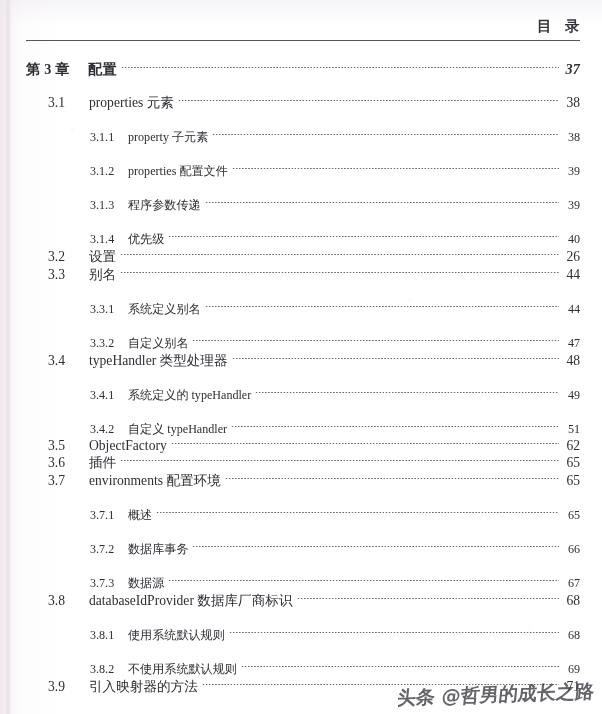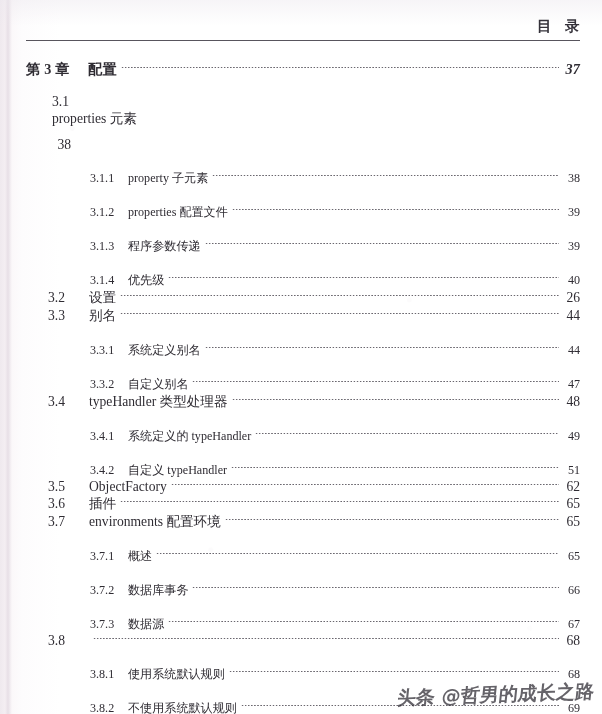--- a/index.html
+++ b/index.html
@@ -122,21 +122,21 @@
   .row.lv1 .num { width: 41px; }
 
   
   .row.lv2 {
     font-size: 12.1px;
     margin-top: 10px;
     padding-left: 64px;
   }
   .row.lv2 .num { width: 38px; margin-top: 8px; }
 
-  .row.lv0 + .row.lv1 { margin-top: 15px; flex-direction: column; }
+  .row.lv0 + .row.lv1 { margin-top: 15px; }
 
   
   #watermark {
     position: absolute;
     left: 398px;
     top: 676px;
     width: 200px;
     height: 36px;
     pointer-events: none;
     opacity: .72;
@@ -273,20 +273,21 @@
         <span class="page">66</span>
       </div>
       <div class="row lv2">
         <span class="num">3.7.3</span>
         <span class="title">数据源</span>
         <span class="leader"></span>
         <span class="page">67</span>
       </div>
       <div class="row lv1">
         <span class="num">3.8</span>
+        <span class="title">databaseIdProvider 数据库厂商标识</span>
         <span class="leader"></span>
         <span class="page">68</span>
       </div>
       <div class="row lv2">
         <span class="num">3.8.1</span>
         <span class="title">使用系统默认规则</span>
         <span class="leader"></span>
         <span class="page">68</span>
       </div>
       <div class="row lv2">

